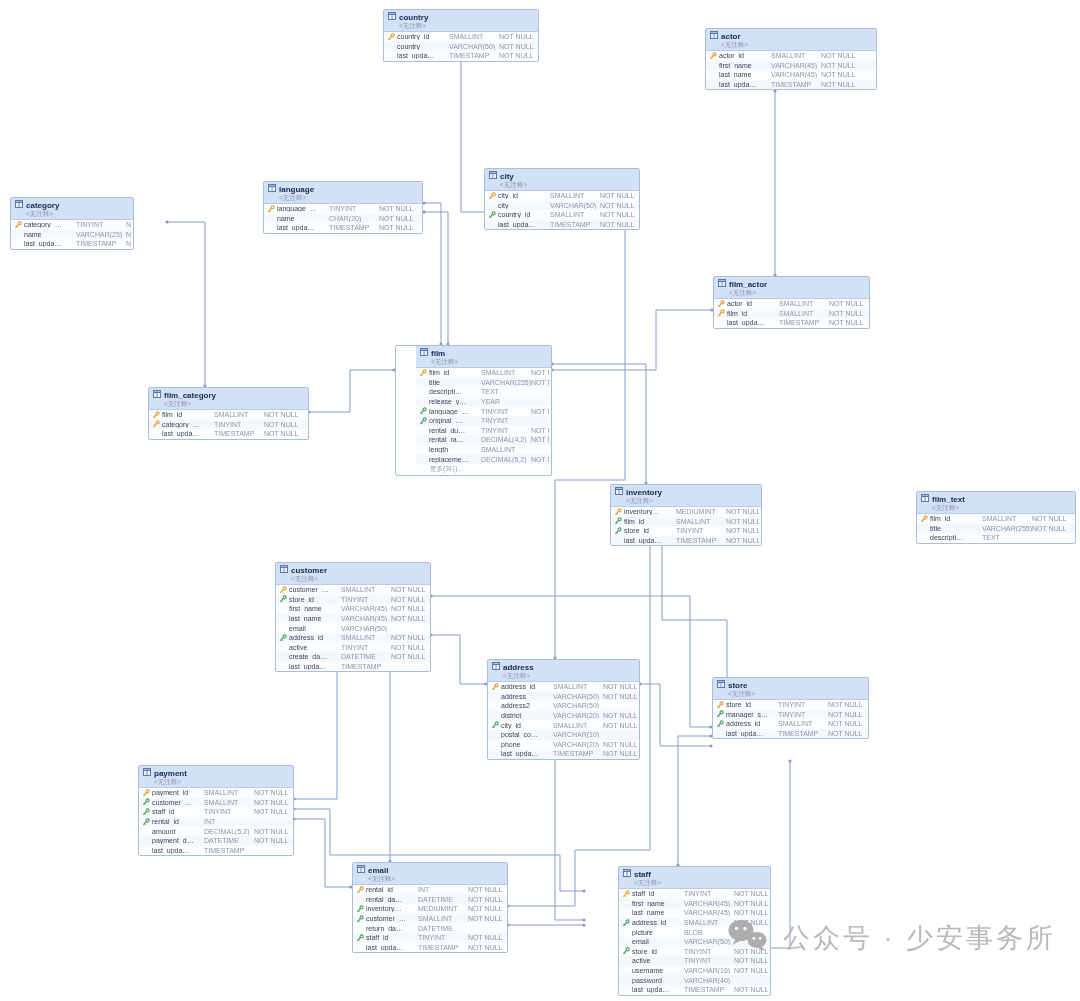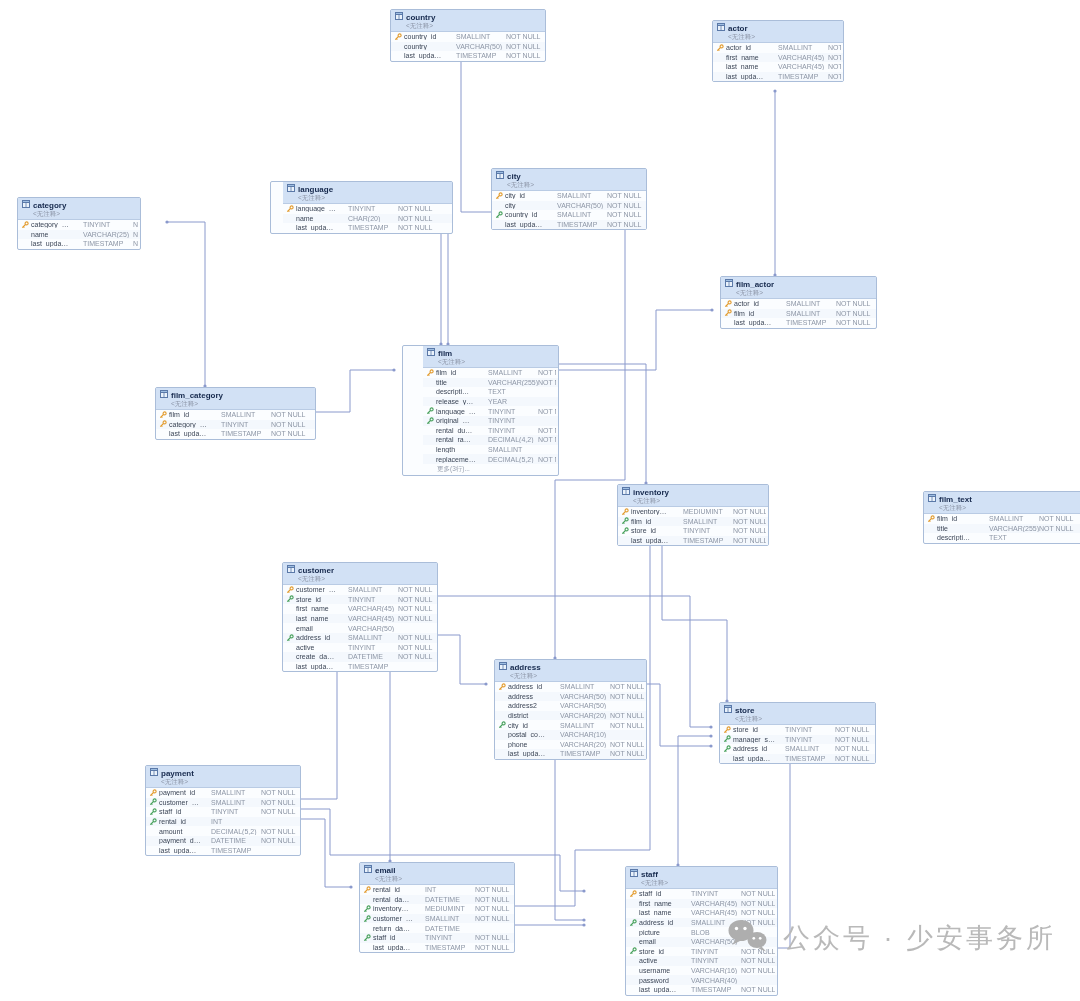--- a/index.html
+++ b/index.html
@@ -1,21 +1,21 @@
 <!DOCTYPE html>
 <html><head>
 <meta charset="utf-8">
 <style>
   html,body{margin:0;padding:0;background:#fff;}
   .canvas{position:relative;width:1080px;height:1001px;background:#ffffff;overflow:hidden;
           font-family:"Liberation Sans",sans-serif;}
   #connector-layer{position:absolute;left:0;top:0;z-index:0;}
   #tables{position:absolute;left:0;top:0;width:100%;height:100%;z-index:1;pointer-events:none;}
   .tbl{position:absolute;background:#fbfdff;border:1px solid #aabdd9;border-radius:2px;
-       pointer-events:auto;box-sizing:border-box;margin-left:7px;}
+       pointer-events:auto;box-sizing:border-box;}
   .tbl-header{background:#d2e1f5;padding:2px 4px 1px 4px;border-bottom:1px solid #b9cbe4;}
   .tbl-title{display:flex;align-items:center;gap:3px;font-size:8px;font-weight:bold;color:#16294d;line-height:9px;}
   .tbl-sub{font-size:6.5px;color:#8b94a6;margin-left:11px;line-height:8px;}
   .t-row{display:flex;align-items:center;height:9.6px;padding:0 2px 0 3px;}
   .t-row:nth-child(even){background:#f4f8fd;}
   .c-icon{width:10px;flex:0 0 10px;display:flex;align-items:center;}
   .c-name{width:52px;flex:0 0 52px;font-size:7px;color:#3c4657;white-space:nowrap;overflow:hidden;}
   .c-type{width:50px;flex:0 0 50px;font-size:7px;color:#8d96a6;white-space:nowrap;overflow:hidden;}
   .c-null{flex:1;font-size:7px;color:#8d96a6;white-space:nowrap;overflow:hidden;}
   .tbl-footer{font-size:6.5px;color:#98a0af;padding:1px 3px 2px 14px;line-height:8px;}
@@ -128,21 +128,21 @@
             <span class="c-null">NOT NULL</span>
           </div>
           <div class="t-row">
             <span class="c-icon"></span>
             <span class="c-name">last_upda…</span>
             <span class="c-type">TIMESTAMP</span>
             <span class="c-null">NOT NULL</span>
           </div>
         </div>
       </div>
-      <div class="tbl" style="left: 705px; top: 20px; width: 132px;">
+      <div class="tbl" style="left: 705px; top: 28px; width: 172px;">
         <div class="tbl-header">
           <div class="tbl-title">
             <span><svg width="8" height="8" viewBox="0 0 8 8">
                 <rect x="0.5" y="0.5" width="7" height="7" fill="#eaf2fb" stroke="#5b79a8" stroke-width="1"></rect>
                 <rect x="0.5" y="0.5" width="7" height="2" fill="#9fbfe3" stroke="#5b79a8" stroke-width="1"></rect>
                 <line x1="4" y1="2.5" x2="4" y2="7.5" stroke="#5b79a8" stroke-width="0.8"></line>
               </svg></span>
             <span>actor</span>
           </div>
           <div class="tbl-sub">&lt;无注释&gt;</div>
@@ -259,21 +259,21 @@
             <span class="c-null">NOT NULL</span>
           </div>
           <div class="t-row">
             <span class="c-icon"></span>
             <span class="c-name">last_upda…</span>
             <span class="c-type">TIMESTAMP</span>
             <span class="c-null">NOT NULL</span>
           </div>
         </div>
       </div>
-      <div class="tbl" style="left: 263px; top: 181px; width: 183px; padding-left: 12px;">
+      <div class="tbl" style="left: 263px; top: 181px; width: 160px;">
         <div class="tbl-header">
           <div class="tbl-title">
             <span><svg width="8" height="8" viewBox="0 0 8 8">
                 <rect x="0.5" y="0.5" width="7" height="7" fill="#eaf2fb" stroke="#5b79a8" stroke-width="1"></rect>
                 <rect x="0.5" y="0.5" width="7" height="2" fill="#9fbfe3" stroke="#5b79a8" stroke-width="1"></rect>
                 <line x1="4" y1="2.5" x2="4" y2="7.5" stroke="#5b79a8" stroke-width="0.8"></line>
               </svg></span>
             <span>language</span>
           </div>
           <div class="tbl-sub">&lt;无注释&gt;</div>
@@ -723,21 +723,21 @@
             <span class="c-null">NOT NULL</span>
           </div>
           <div class="t-row">
             <span class="c-icon"></span>
             <span class="c-name">last_upda…</span>
             <span class="c-type">TIMESTAMP</span>
             <span class="c-null">NOT NULL</span>
           </div>
         </div>
       </div>
-      <div class="tbl" style="left: 712px; top: 702px; width: 157px;">
+      <div class="tbl" style="left: 712px; top: 677px; width: 157px;">
         <div class="tbl-header">
           <div class="tbl-title">
             <span><svg width="8" height="8" viewBox="0 0 8 8">
                 <rect x="0.5" y="0.5" width="7" height="7" fill="#eaf2fb" stroke="#5b79a8" stroke-width="1"></rect>
                 <rect x="0.5" y="0.5" width="7" height="2" fill="#9fbfe3" stroke="#5b79a8" stroke-width="1"></rect>
                 <line x1="4" y1="2.5" x2="4" y2="7.5" stroke="#5b79a8" stroke-width="0.8"></line>
               </svg></span>
             <span>store</span>
           </div>
           <div class="tbl-sub">&lt;无注释&gt;</div>

